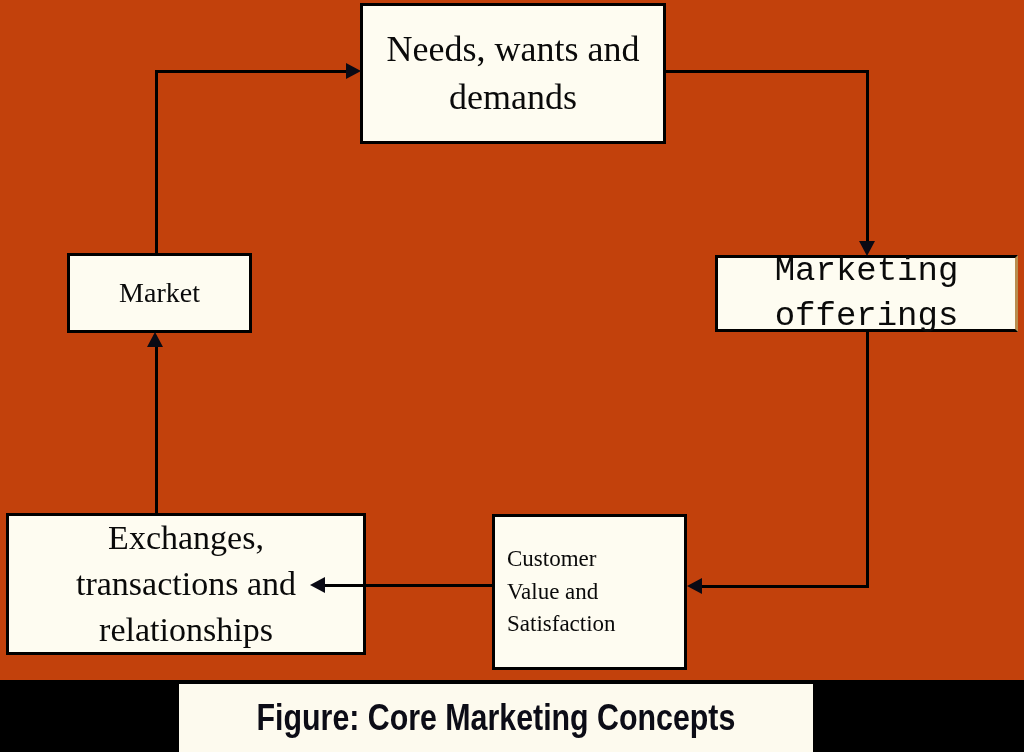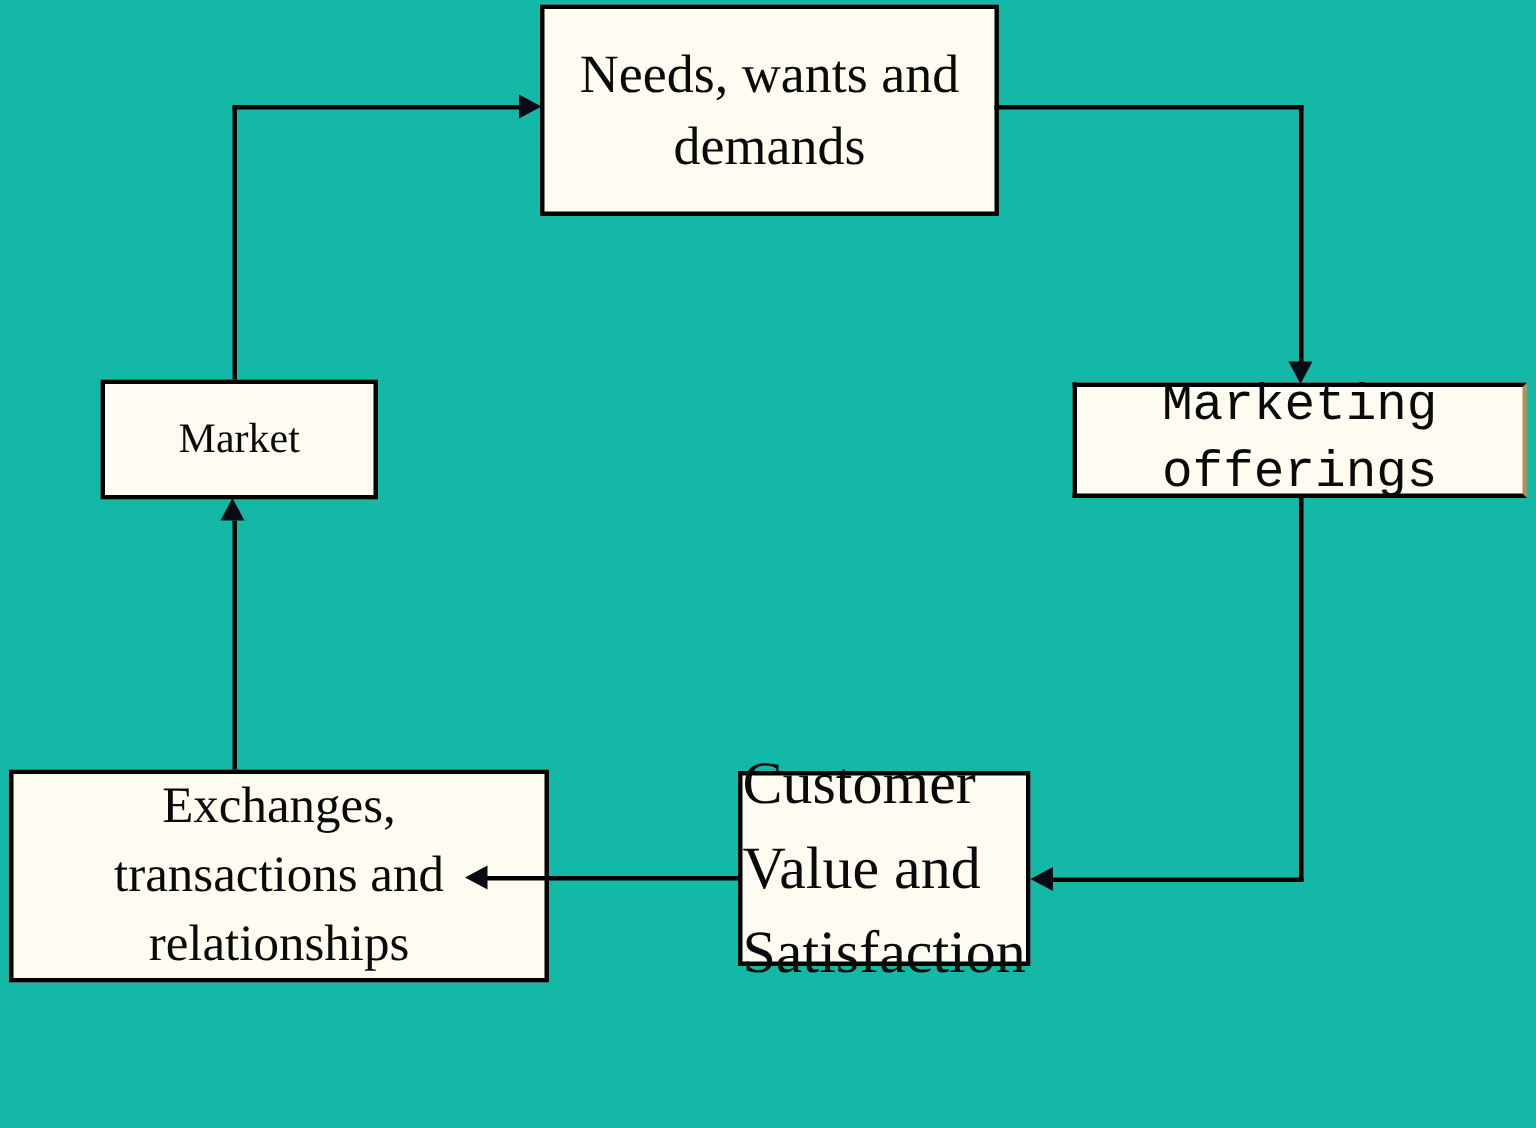--- a/index.html
+++ b/index.html
@@ -4,21 +4,21 @@
 <style>
   html, body {
     margin: 0;
     padding: 0;
     background: #ffffff;
   }
   #stage {
     position: relative;
     width: 1024px;
     height: 752px;
-    background: #14b8a6;
+    background: #c2410c;
     overflow: hidden;
     font-family: "Liberation Serif", "DejaVu Serif", serif;
     color: #000000;
   }
   .node {
     position: absolute;
     box-sizing: border-box;
     border: 3px solid #000000;
     background: #fefcf1;
     display: flex;
@@ -37,24 +37,25 @@
     left: 715px; top: 255px; width: 303px; height: 77px;
     font-size: 34px;
     border-right-color: #b98d4f;
     font-family: Liberation Mono, monospace;
   }
   #node-market {
     left: 67px; top: 253px; width: 185px; height: 80px;
     font-size: 28px;
   }
   #node-customer {
-    left: 492px; top: 514px; width: 195px; height: 130px;
-    font-size: 40px;
+    left: 492px; top: 514px; width: 195px; height: 156px;
+    font-size: 23px;
     justify-content: flex-start;
     text-align: left;
+    padding-left: 12px;
     line-height: 1.42;
   }
   #node-exchanges {
     left: 6px; top: 513px; width: 360px; height: 142px;
     font-size: 34px;
     line-height: 1.36;
   }
   .line {
     position: absolute;
     background: #000000;
@@ -159,14 +160,19 @@
   <div class="line" id="e3-v"></div>
   <div class="line" id="e3-h"></div>
   <div class="arrowhead arrow-left" id="e3-a"></div>
 
   <div class="line" id="e4-h"></div>
   <div class="arrowhead arrow-left" id="e4-a"></div>
 
   <div class="line" id="e5-v"></div>
   <div class="arrowhead arrow-up" id="e5-a"></div>
 
+  <div id="caption-bar">
+    <div id="caption-plate">
+      <span id="caption-text">Figure: Core Marketing Concepts</span>
+    </div>
+  </div>
 
 </div>
 
 </body></html>

